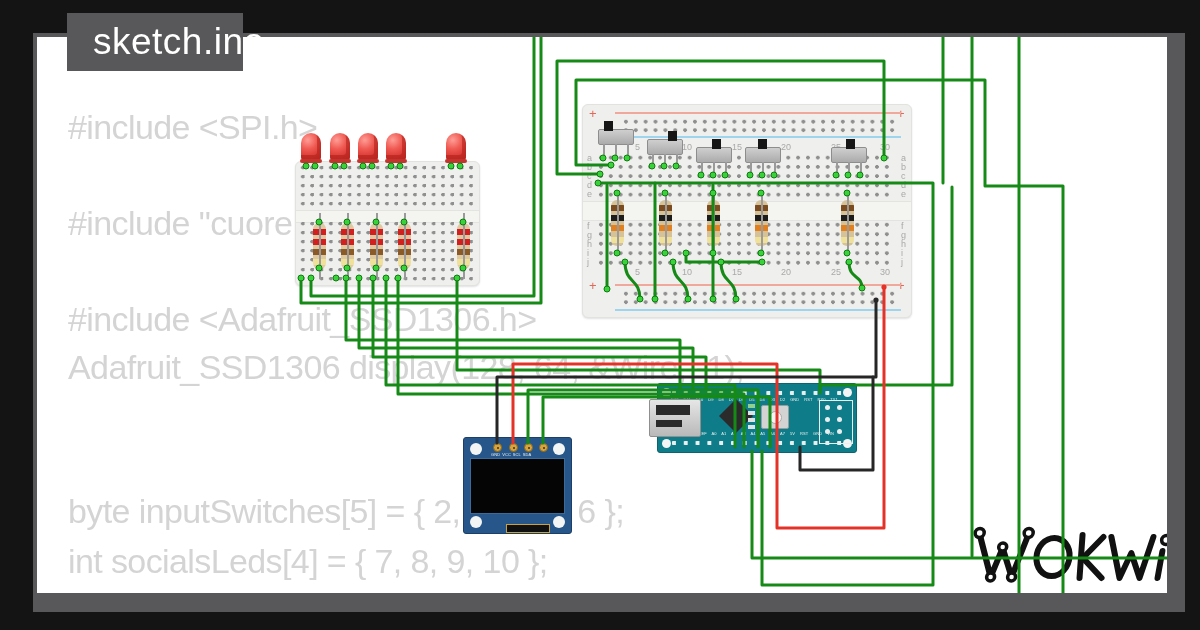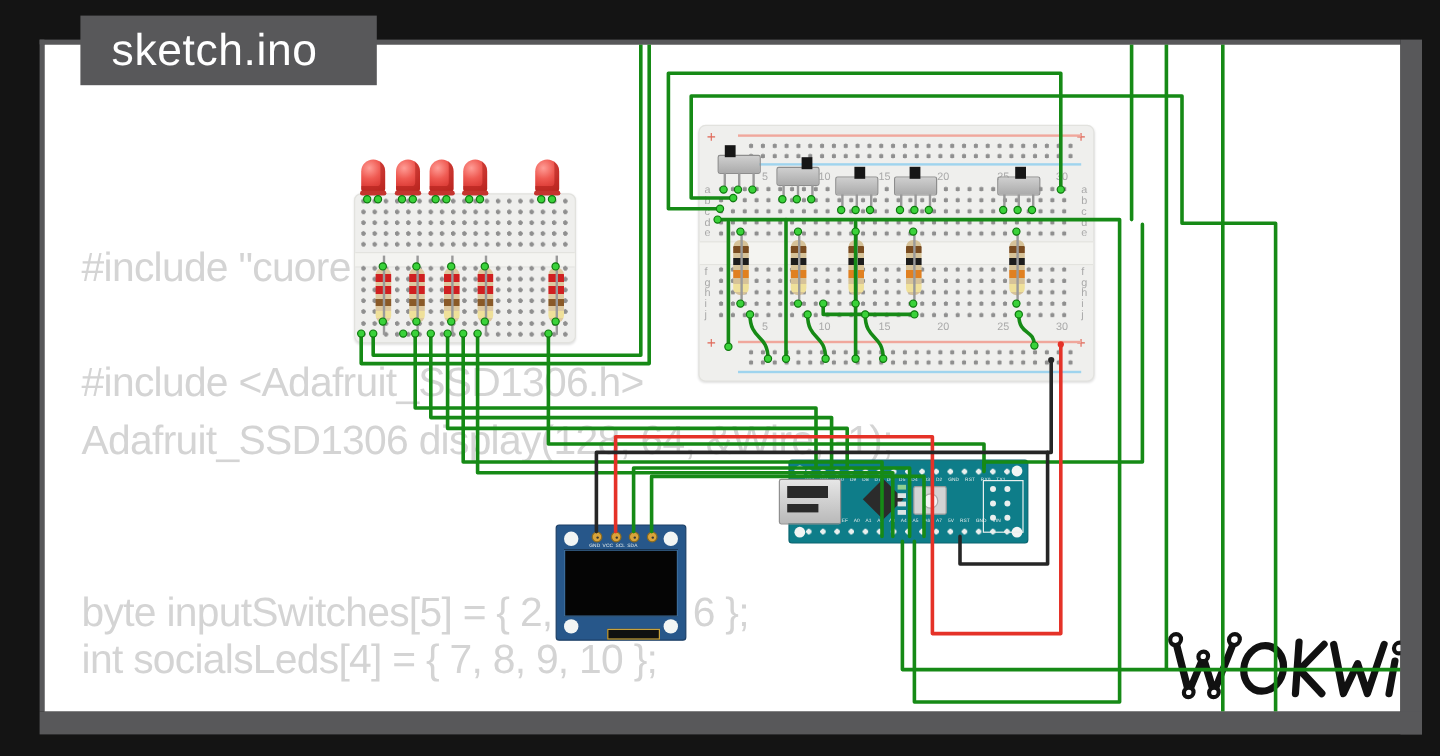--- a/index.html
+++ b/index.html
@@ -14,29 +14,29 @@
        font-family:"Liberation Sans", sans-serif;overflow:hidden;}
   .abs{position:absolute;}
 
   
   #canvas{left:37px;top:37px;width:1130px;height:556px;background:var(--canvas);overflow:hidden;}
   .frame{background:var(--frame_border);z-index:50;}
   #fr-left{left:33px;top:33px;width:4px;height:560px;}
   #fr-top{left:33px;top:33px;width:1134px;height:4px;}
   #fr-right{left:1167px;top:33px;width:18px;height:579px;}
   #fr-bottom{left:33px;top:593px;width:1152px;height:19px;}
-  #title-tab{left:67px;top:13px;width:247px;height:58px;background:var(--title_bg);
+  #title-tab{left:67px;top:13px;width:176px;height:58px;background:var(--title_bg);
     color:var(--title_fg);font-size:37px;line-height:58px;padding-left:26px;box-sizing:border-box;
     z-index:60;letter-spacing:.5px;}
 
   
   .code-line{position:absolute;left:31px;white-space:pre;color:var(--code_fg);
     font-size:34px;letter-spacing:-0.6px;}
   .cl0{top:71px}.cl1{top:119px}.cl2{top:167px}.cl3{top:215px}.cl4{top:263px}
-  .cl5{top:311px}.cl6{top:407px}.cl7{top:455px}.cl8{top:494px}.cl9{top:551px}
+  .cl5{top:311px}.cl6{top:407px}.cl7{top:455px}.cl8{top:505px}.cl9{top:551px}
 
   
   .bboard{background:var(--breadboard);border:1px solid #e2e2de;border-radius:6px;
     box-shadow:0 1px 2px rgba(0,0,0,.12);z-index:10;}
   #bb-right{left:582px;top:104px;width:328px;height:212px;}
   #bb-left{left:295px;top:161px;width:183px;height:123px;}
   .holes{position:absolute;background-image:radial-gradient(circle at 4.9px 4.6px,#8f8f8f 1.7px,rgba(0,0,0,0) 2.1px);}
   .channel{position:absolute;background:#f4f4f1;border-top:1px solid #e3e3df;border-bottom:1px solid #e3e3df;}
   .railline{position:absolute;height:2px;}
   .rail-red{background:#f0a79c;} .rail-blue{background:#9fd4ee;}
@@ -106,20 +106,21 @@
 
   
   #logo{left:965px;top:520px;width:205px;height:70px;z-index:15;}
   .lg{fill:none;stroke:#111;stroke-width:6;stroke-linecap:round;stroke-linejoin:round;}
   .lgring{fill:#fff;stroke:#111;stroke-width:3.5;}
 </style>
 </head>
 <body>
 
 <div id="canvas" class="abs">
+  <div class="code-line cl0">#include &lt;SPI.h&gt;</div>
   <div class="code-line cl2">#include "cuore</div>
   <div class="code-line cl4">#include &lt;Adafruit_SSD1306.h&gt;</div>
   <div class="code-line cl5">Adafruit_SSD1306 display(128, 64, &amp;Wire, -1);</div>
   <div class="code-line cl7">byte inputSwitches[5] = { 2, 3, 4, 5, 6 };</div>
   <div class="code-line cl8">int socialsLeds[4] = { 7, 8, 9, 10 };</div>
   <div class="code-line cl9">byte switchLedsOnPos[5] = { 17, 2, 3, 10, 11 };</div>
 </div>
 
 <div id="bb-left" class="abs bboard">
   <div class="holes" style="left:2px;top:1px;width:178px;height:45px;background-size:9.35px 9px;"></div>

